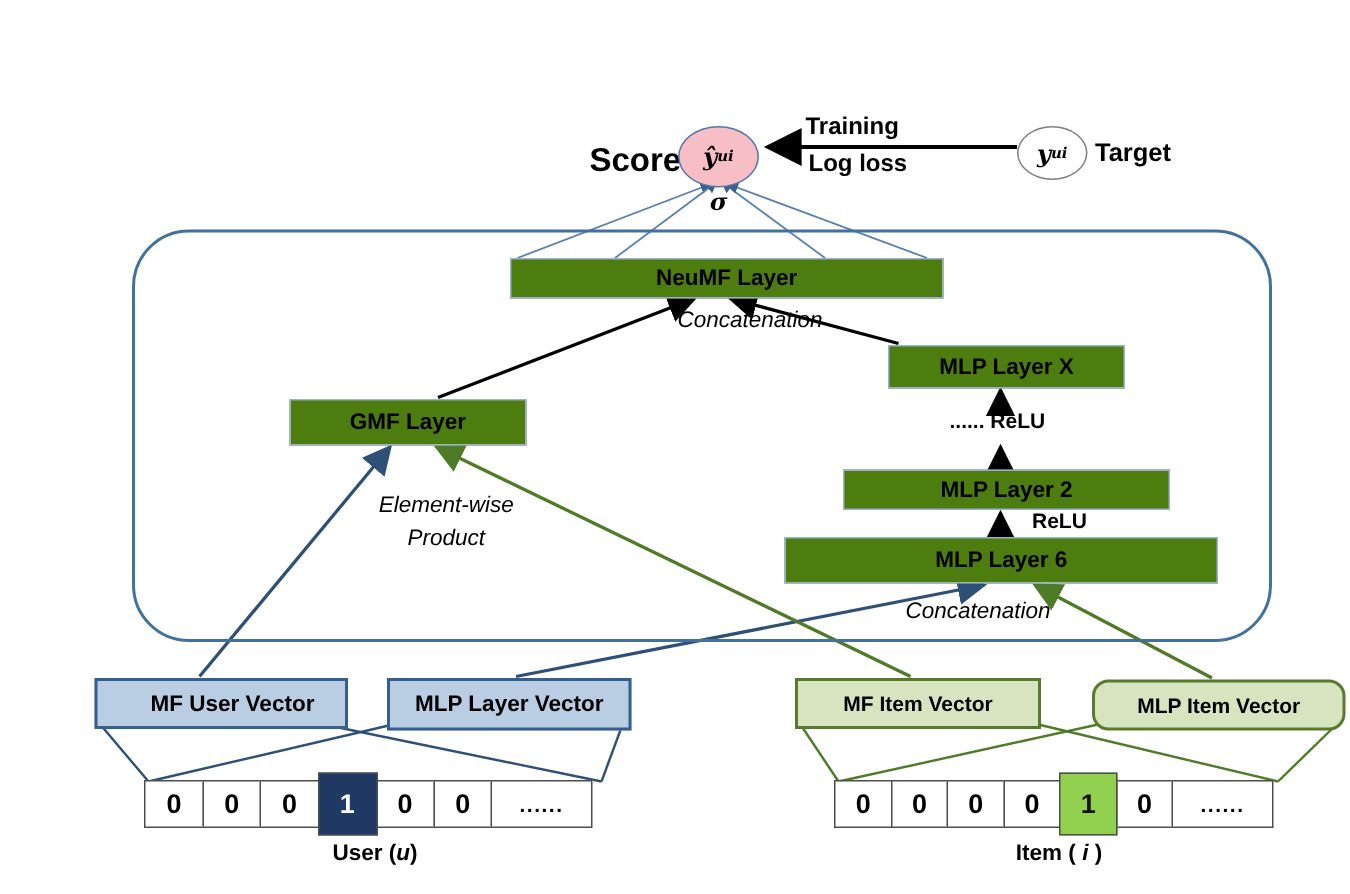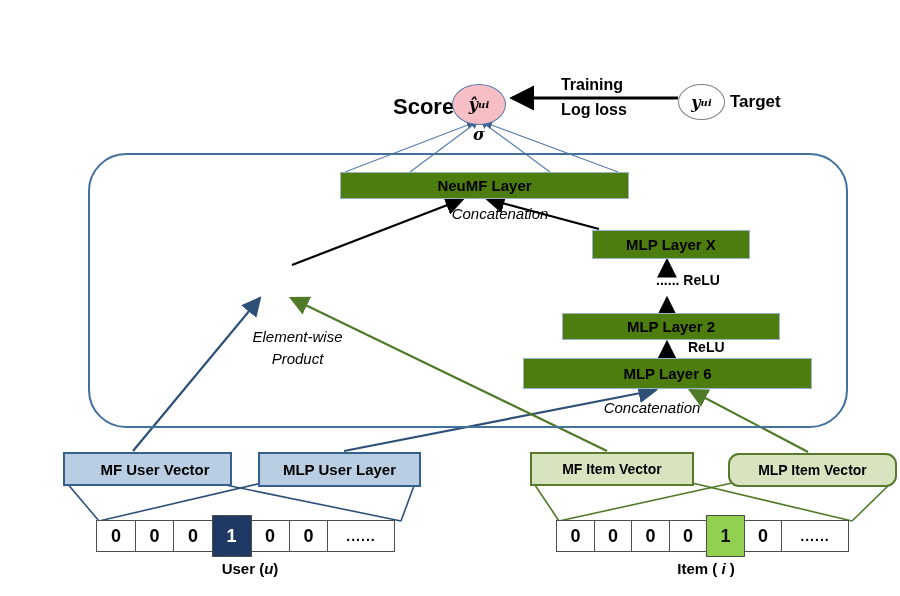--- a/index.html
+++ b/index.html
@@ -22,21 +22,21 @@
     display:flex;align-items:center;justify-content:center;
     font-weight:bold;font-size:15px;z-index:2;
   }
   .greenbox{
     position:absolute;background:#D7E4BF;border:2px solid #577A2D;
     display:flex;align-items:center;justify-content:center;
     font-weight:bold;font-size:14px;z-index:2;
   }
   .lbl{position:absolute;font-weight:bold;font-size:16px;z-index:3;white-space:nowrap;}
   .itl{font-style:italic;}
-  .ctr{text-align:center;}
+  .ctr{text-align:left;}
   .mathcircle{
     position:absolute;border-radius:50%;display:flex;align-items:center;justify-content:center;
     font-family:"DejaVu Serif", serif;font-style:italic;font-weight:bold;font-size:16px;z-index:3;
   }
   .mathcircle sub{font-size:10px;font-weight:bold;}
   .pink{left:452px;top:84px;width:52px;height:39px;background:#F7BEC6;border:1.6px solid #5377A9;}
   .white{left:678px;top:84px;width:45px;height:34px;background:#ffffff;border:1.3px solid #7f7f7f;}
   .sigma{
     position:absolute;left:466px;top:125px;width:26px;text-align:center;z-index:3;
     font-family:"DejaVu Serif", serif;font-style:italic;font-weight:bold;font-size:16px;
@@ -118,34 +118,35 @@
   <div class="lbl ctr" style="left:539px;top:101px;width:110px;">Log loss</div>
   <div class="mathcircle white">
     <span>y</span>
       <sub>ui</sub>
   </div>
   <div class="lbl" style="left:730px;top:92px;font-size:17px;">Target</div>
 
   <div class="layerbox" style="left:340px;top:172px;width:287px;height:25px;">NeuMF Layer</div>
   <div class="concat" style="left:430px;top:205px;width:140px;">Concatenation</div>
 
+  <div class="layerbox" style="left:193px;top:266px;width:156px;height:29px;">GMF Layer</div>
   <div class="concat" style="left:225px;top:326px;width:145px;line-height:22px;">
     <span>Element-wise</span><br>
     <span>Product</span>
   </div>
 
   <div class="layerbox" style="left:592px;top:230px;width:156px;height:27px;">MLP Layer X</div>
   <div class="lbl ctr" style="left:633px;top:272px;width:110px;font-size:14px;">...... ReLU</div>
   <div class="layerbox" style="left:562px;top:313px;width:216px;height:25px;">MLP Layer 2</div>
   <div class="lbl" style="left:688px;top:339px;font-size:14px;">ReLU</div>
   <div class="layerbox" style="left:523px;top:358px;width:287px;height:29px;">MLP Layer 6</div>
   <div class="concat" style="left:582px;top:399px;width:140px;">Concatenation</div>
 
   <div class="bluebox" style="left:63px;top:452px;width:150px;height:30px;padding-left:15px;">MF User Vector</div>
-  <div class="bluebox" style="left:258px;top:452px;width:159px;height:31px;">MLP User Layer</div>
+  <div class="bluebox" style="left:258px;top:452px;width:159px;height:31px;">MLP Layer Vector</div>
   <div class="greenbox" style="left:530px;top:452px;width:160px;height:30px;">MF Item Vector</div>
   <div class="greenbox" style="left:728px;top:453px;width:165px;height:30px;border-radius:11px;">MLP Item Vector</div>
 
   <div class="vecrow user" style="left:96px;top:513px;">
     <div class="cell first">0</div>
     <div class="cell">0</div>
     <div class="cell">0</div>
     <div class="cell navy">1</div>
     <div class="cell">0</div>
     <div class="cell">0</div>

